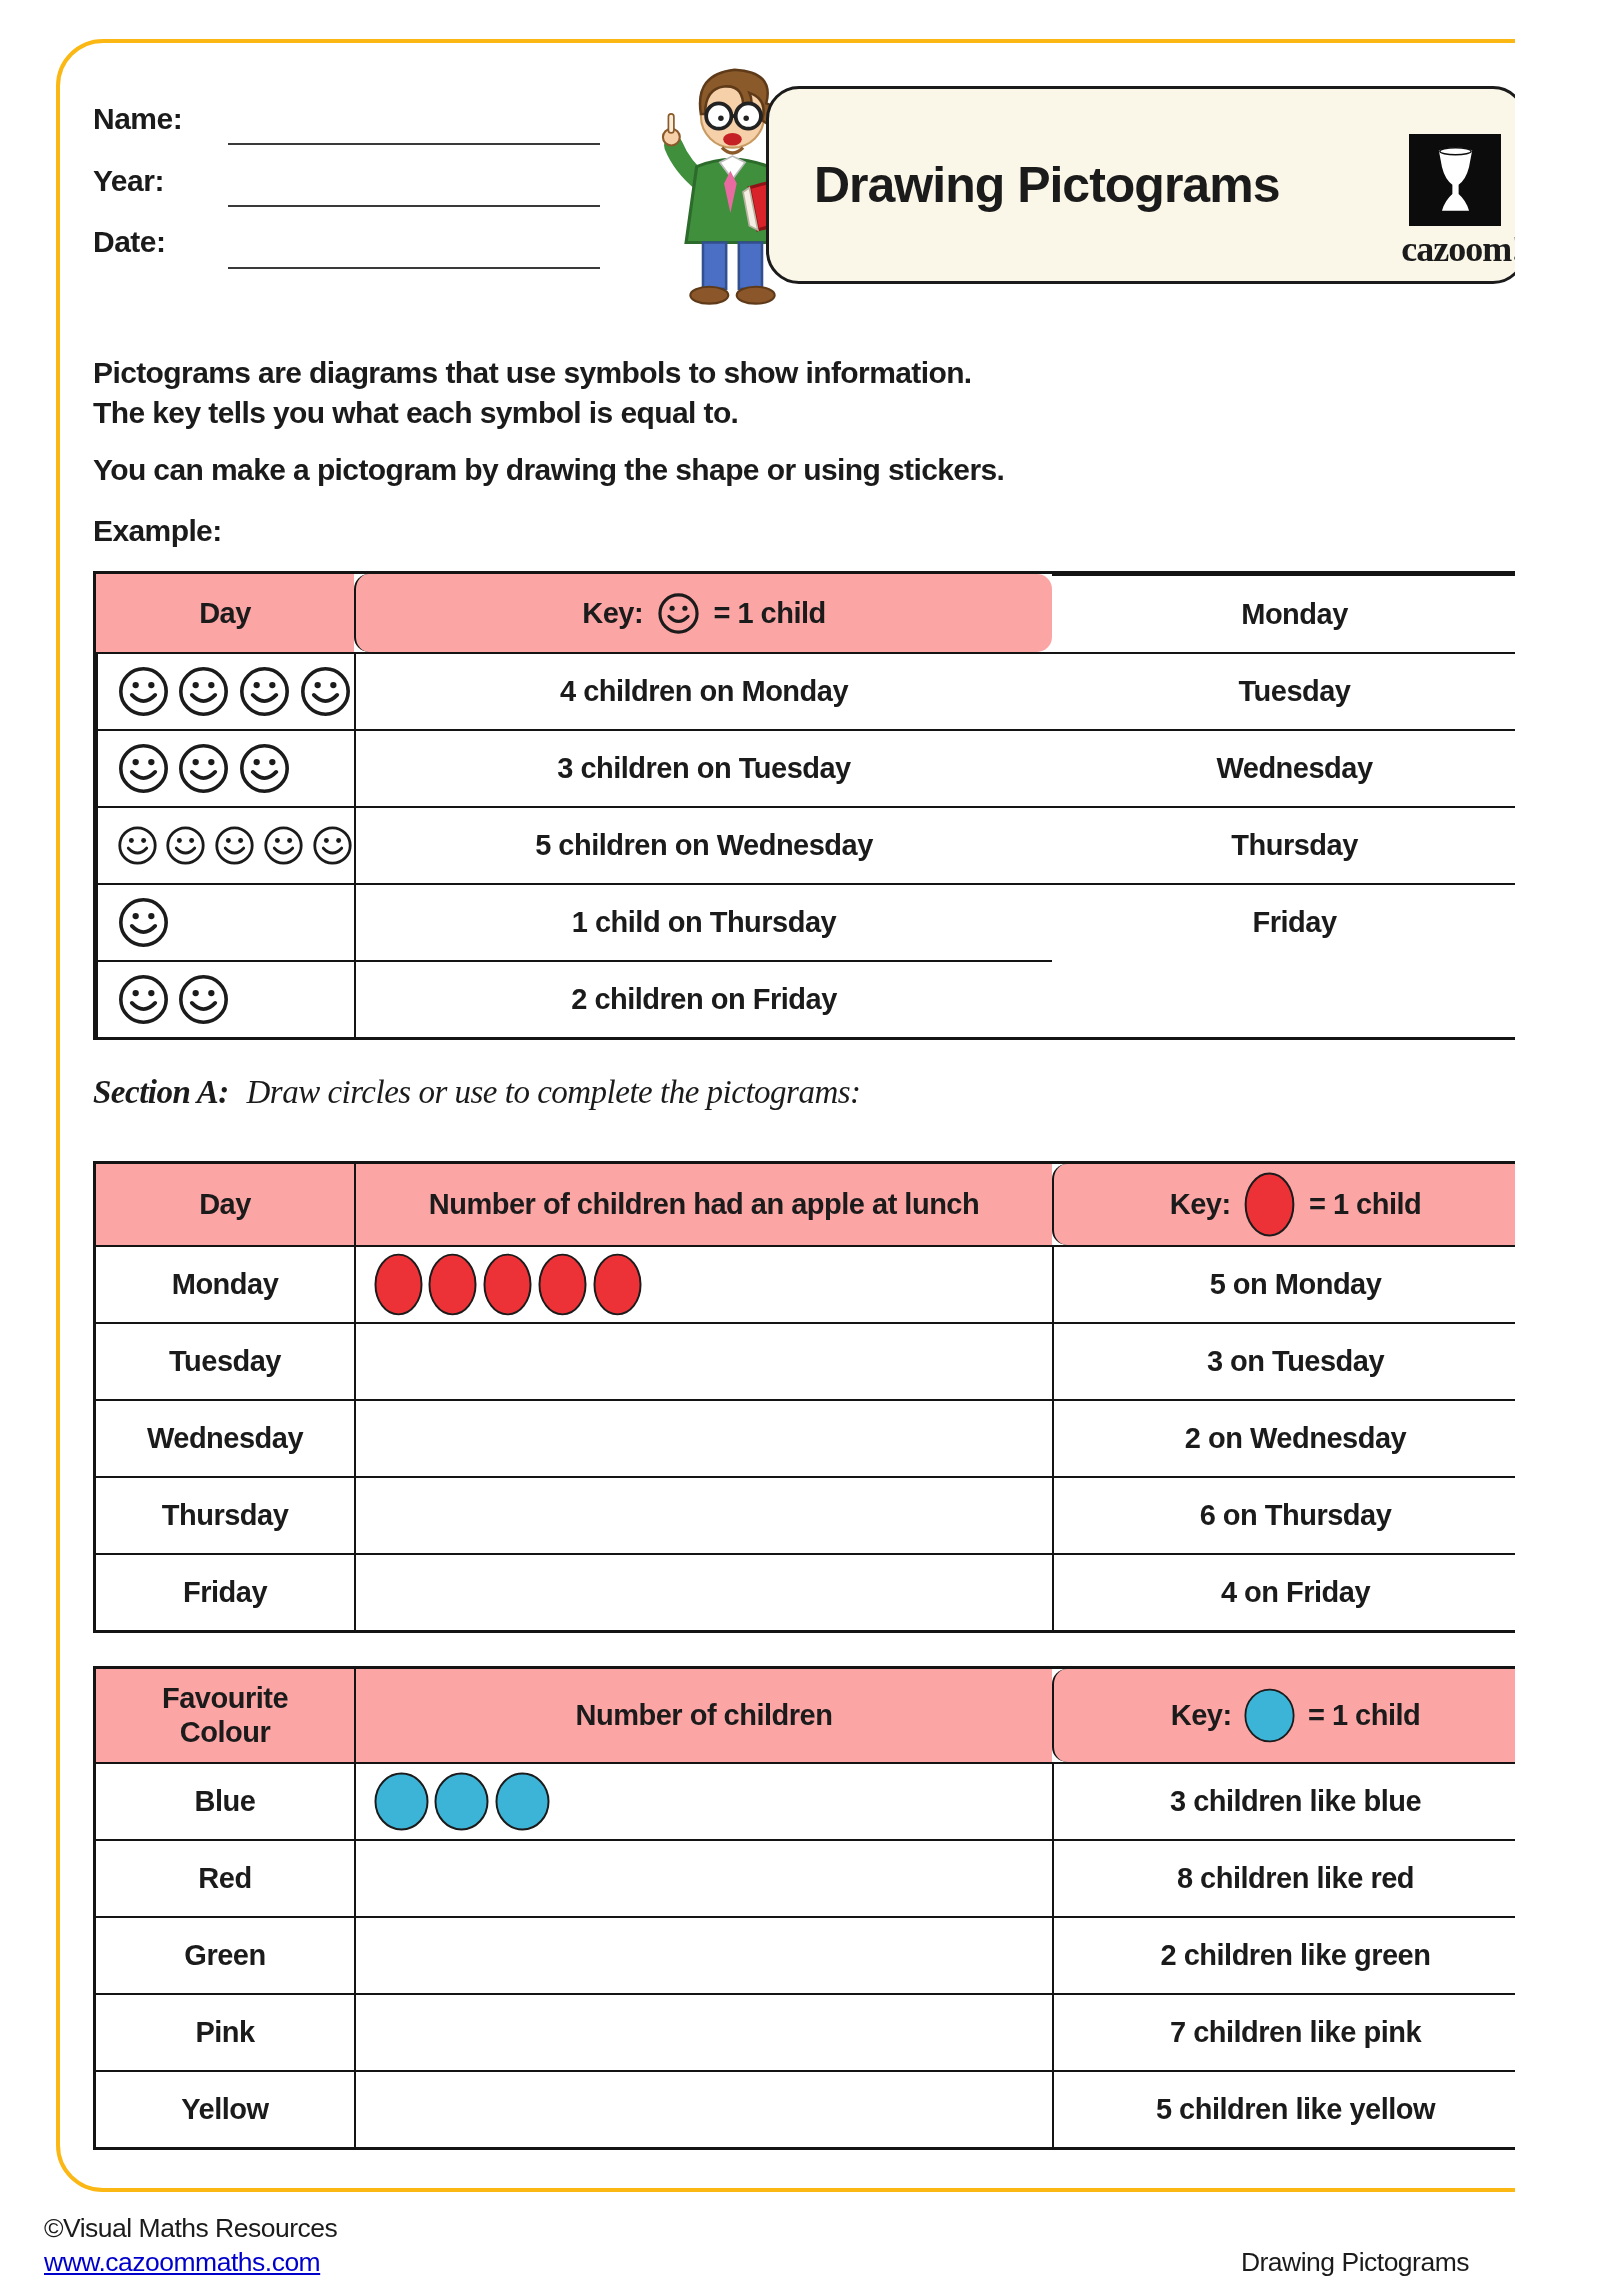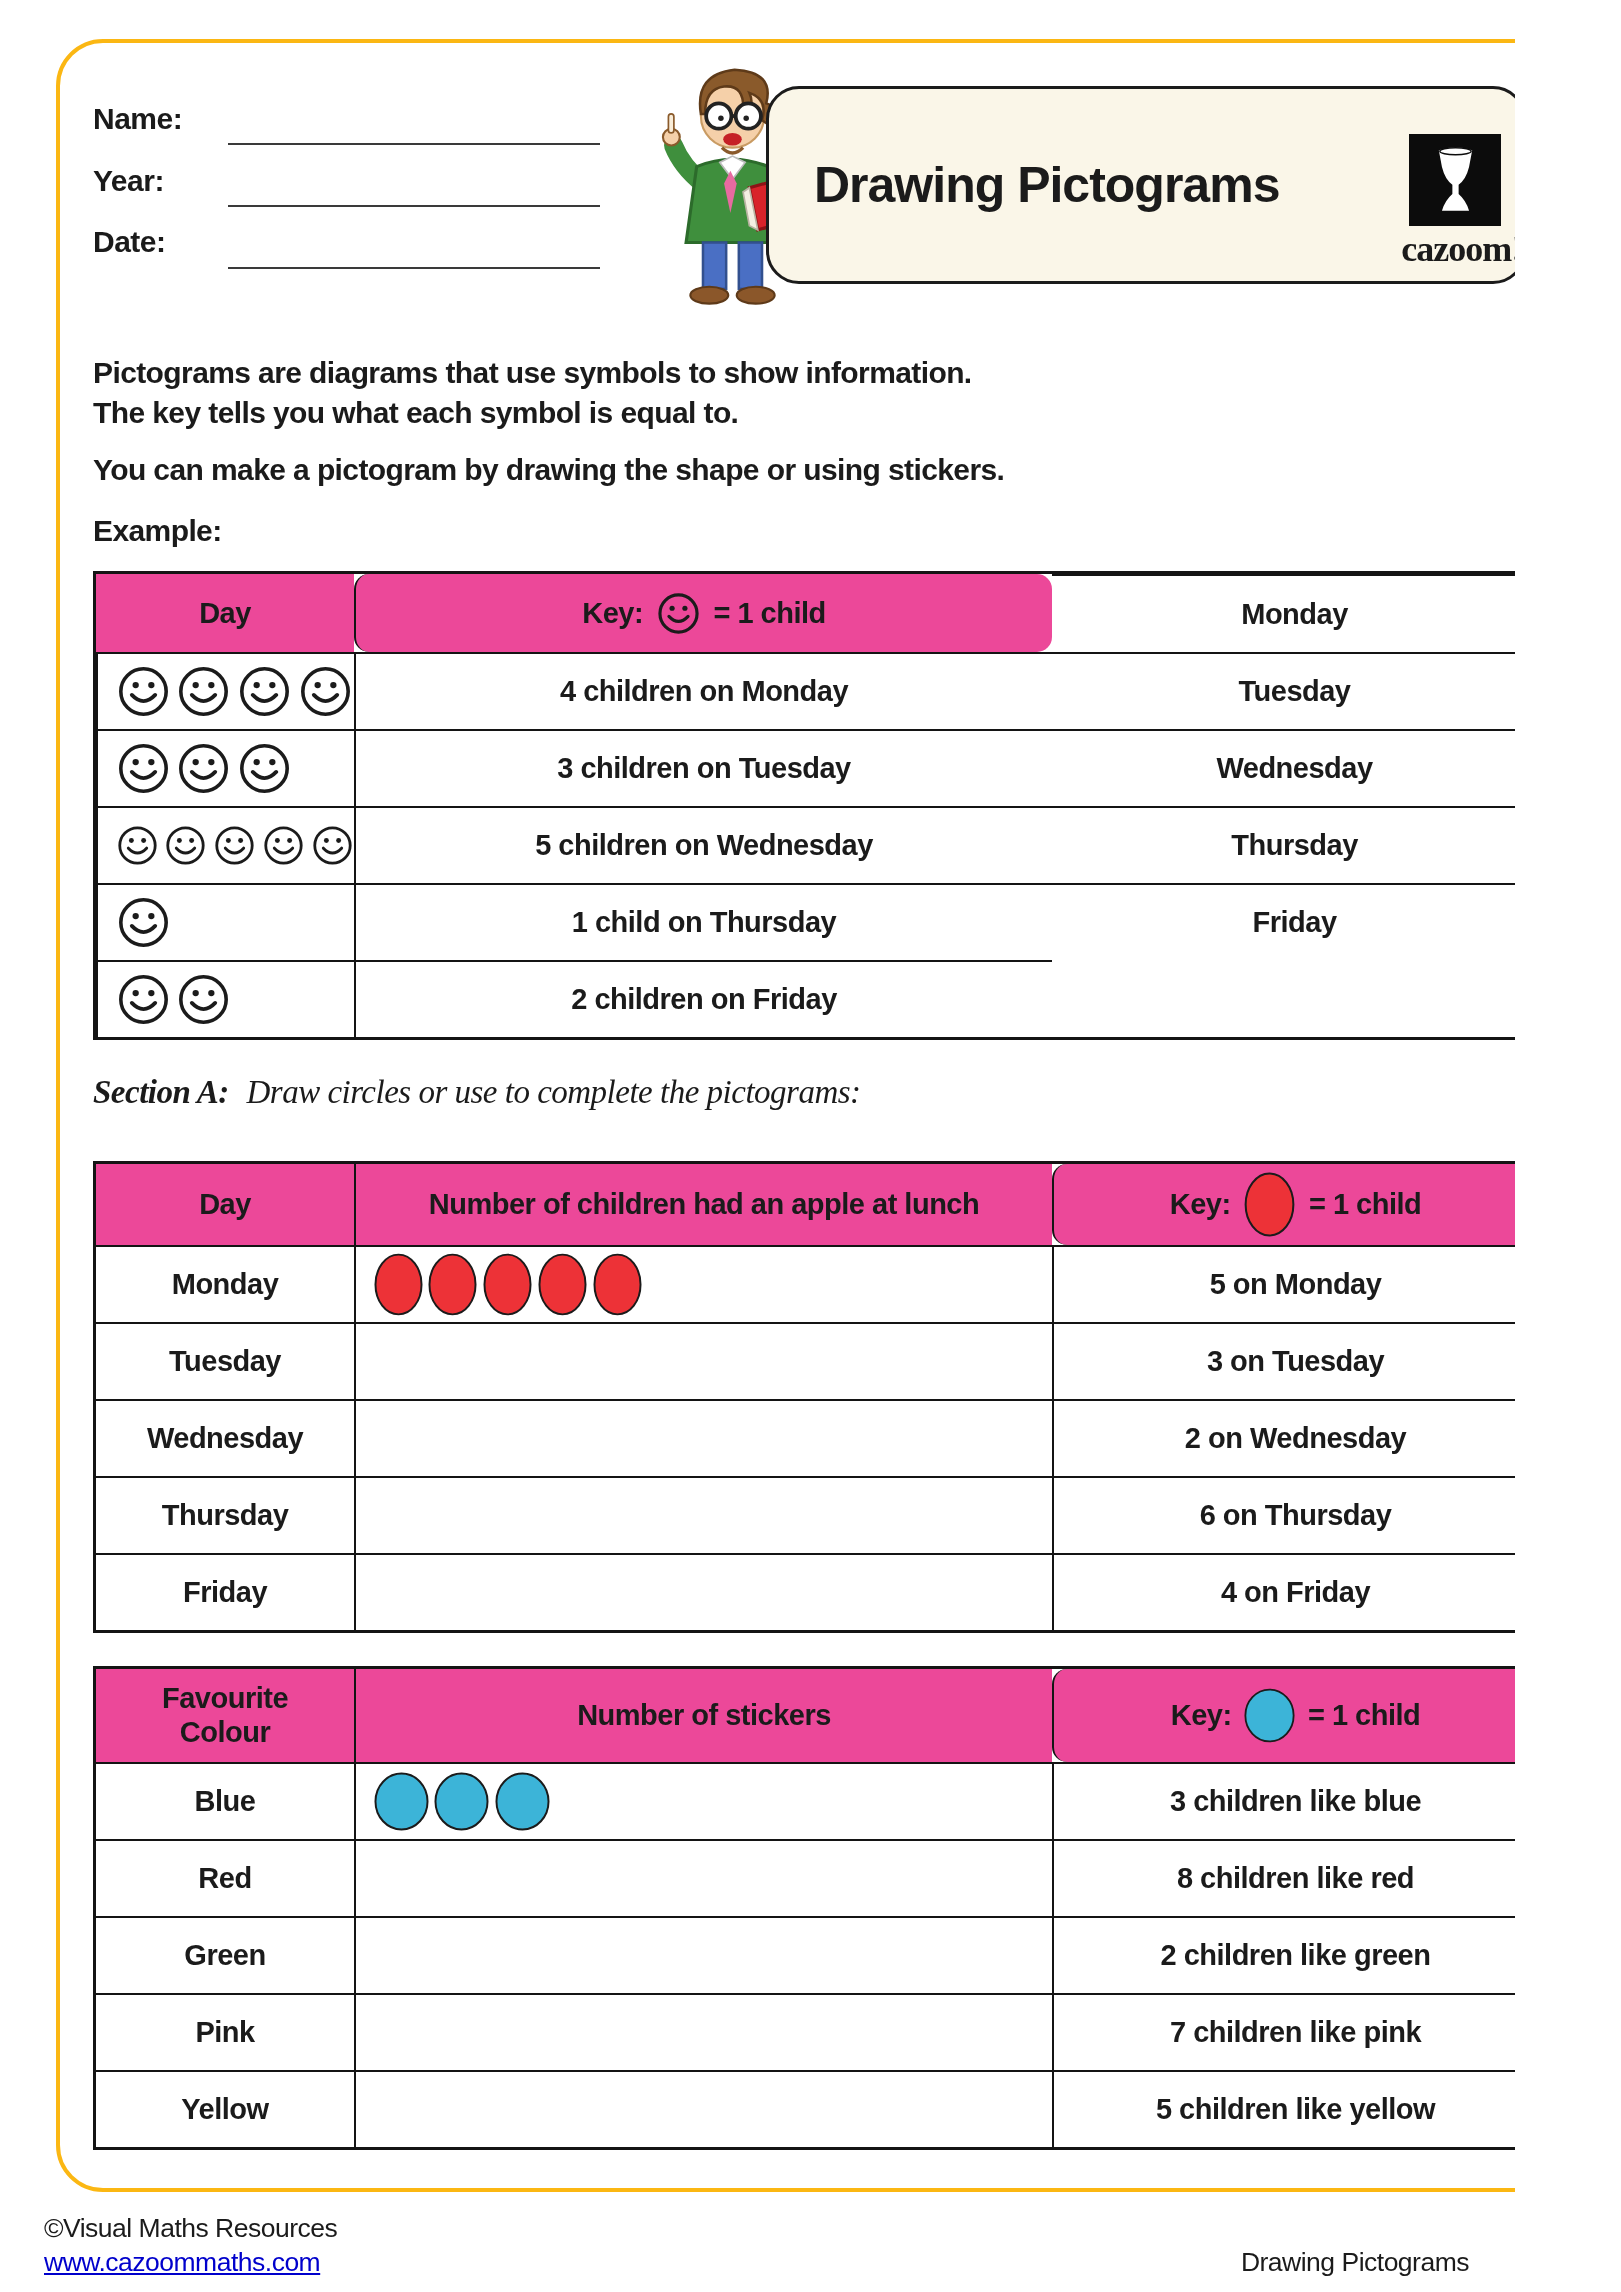--- a/index.html
+++ b/index.html
@@ -29,21 +29,21 @@
              font-style:italic;font-size:33px;letter-spacing:-0.5px;}
   .section-a b{font-weight:bold;margin-right:17.6px;}
   
   .wtable{position:absolute;left:93px;width:1441px;display:grid;
           grid-template-columns:258px 698px 485px;
           border:3.9px solid #141414;box-sizing:border-box;background:#fff;}
   .c{display:flex;align-items:center;justify-content:center;box-sizing:border-box;
      border-top:2.9px solid #141414;border-left:2.9px solid #141414;
      font-size:29px;font-weight:bold;letter-spacing:-0.5px;text-align:center;}
   .c.col1{border-left:none;}
-  .c.h{border-top:none;background:#ec4899;}
+  .c.h{border-top:none;background:#fca5a5;}
   .c.sym{justify-content:flex-start;padding-left:17.6px;gap:5.9px;}
   .keyc{gap:12.7px;border-radius:15px;}
   .pict-head{padding:0 9.8px;}
   .narrow-head{max-width:157px;line-height:1.15;}
   
   .foot-copy{position:absolute;left:44px;top:2213px;font-size:26.5px;letter-spacing:-0.5px;}
   .foot-link{position:absolute;left:44px;top:2247px;font-size:26.5px;letter-spacing:-0.5px;
              color:#0000CC;text-decoration:underline;cursor:pointer;}
   .foot-right{position:absolute;right:46px;top:2247px;font-size:26.5px;letter-spacing:-0.5px;}
 </style>
@@ -306,21 +306,21 @@
 
     <div class="c col1">Friday</div>
     <div class="c sym"></div>
     <div class="c">4 on Friday</div>
   </div>
 
   <div class="wtable" style="top:1666px;grid-template-rows:93px repeat(5,77px);">
     <div class="c h col1">
       <span class="narrow-head">Favourite Colour</span>
     </div>
-    <div class="c h pict-head">Number of stickers</div>
+    <div class="c h pict-head">Number of children</div>
     <div class="c h keyc">
       <span>Key:</span>
       <svg width="51" height="61" viewBox="0 0 56 60">
         <ellipse cx="28" cy="30" rx="26.5" ry="28.5" fill="#3CB4D8" stroke="#1b1b1b" stroke-width="2"></ellipse>
       </svg>
       <span>=  1 child</span>
     </div>
 
     <div class="c col1">Blue</div>
     <div class="c sym">

